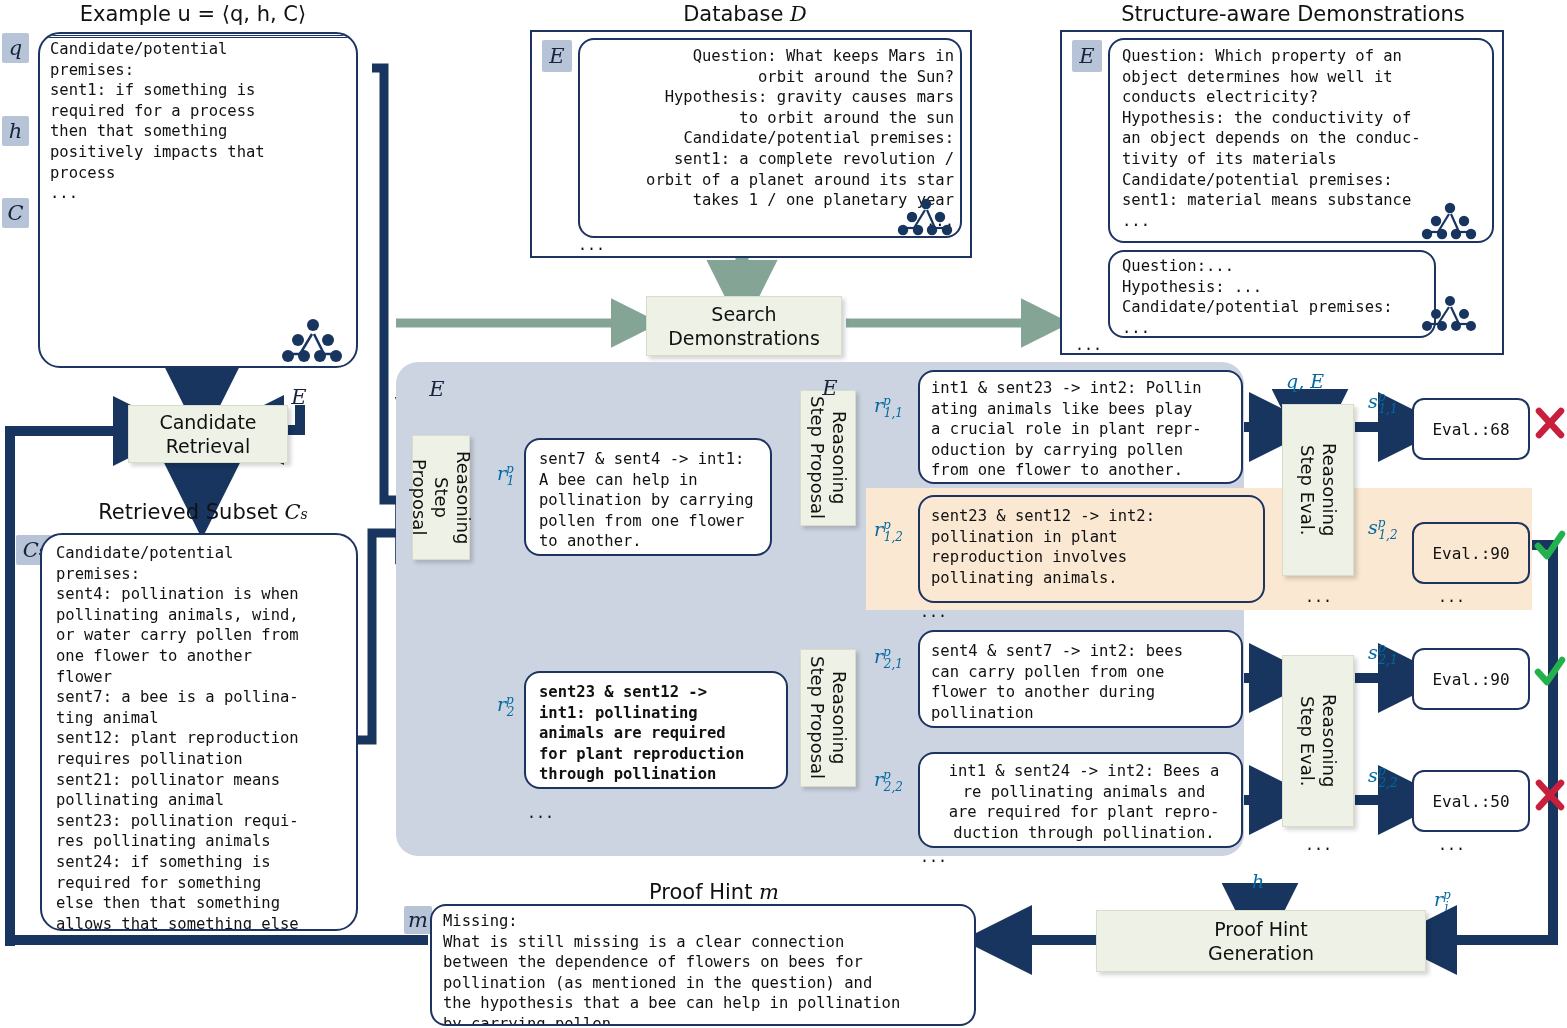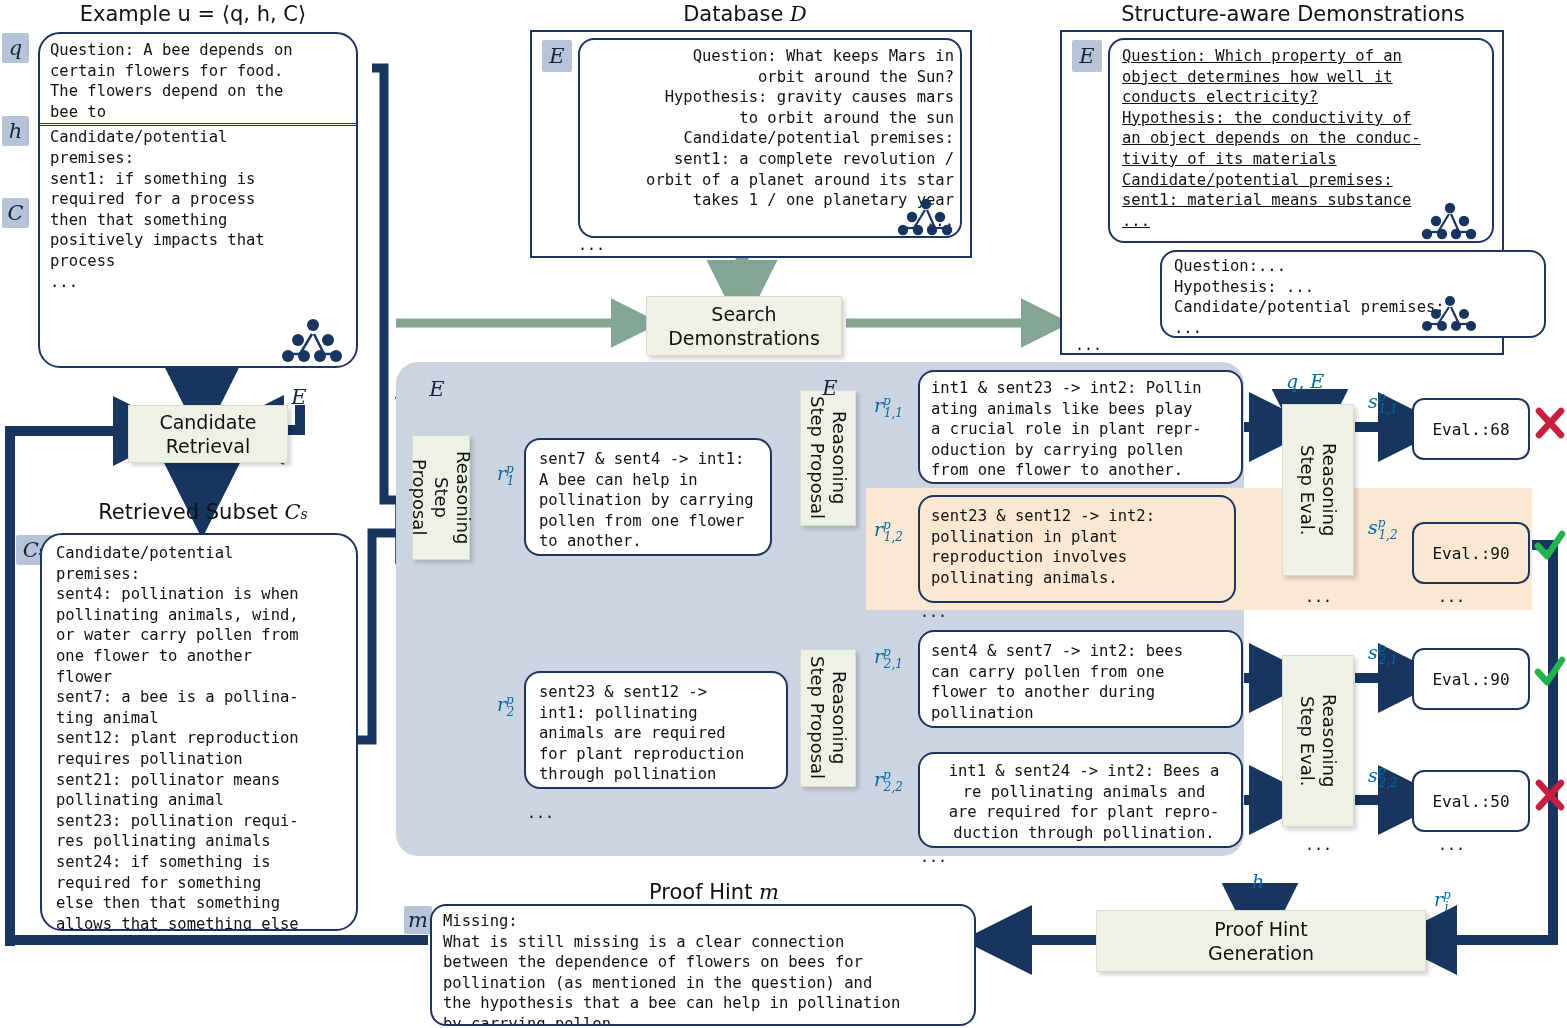--- a/index.html
+++ b/index.html
@@ -121,26 +121,20 @@
   <path d="M1260,895 L1260,918" stroke="#17355f" stroke-width="11" fill="none" marker-end="url(#ah)"></path>
 
   <path d="M1096,940 L1000,940" stroke="#17355f" stroke-width="10" fill="none" marker-end="url(#ah)"></path>
 
   <path d="M428,940 L10,940 L10,946" stroke="#17355f" stroke-width="10" fill="none"></path>
 </svg>
 
 <div class="abs title" style="left:28px;top:2px;width:330px;">Example u = ⟨q, h, C⟩</div>
 
 <div class="abs mbox" style="left:38px;top:32px;width:320px;height:336px;border-radius:22px;">
-  <div style="padding:6px 8px 0 10px;">
-    <pre>Question: A bee depends on
-certain flowers for food.
-The flowers depend on the
-bee to</pre>
-  </div>
   <div style="height:1px;background:#1d3461;margin:1px 0 0 0;"></div>
   <div style="height:1px;background:#1d3461;margin:1px 0 0 0;"></div>
   <div style="padding:1px 8px 0 10px;">
     <pre>Candidate/potential
 premises:
 sent1: if something is
 required for a process
 then that something
 positively impacts that
 process
@@ -231,21 +225,21 @@
 </svg>
 <div class="abs dots" style="left:578px;top:236px;">...</div>
 
 <div class="abs proc" style="left:646px;top:296px;width:196px;height:60px;white-space:pre-line;">Search
 Demonstrations</div>
 
 <div class="abs title" style="left:1058px;top:2px;width:470px;">Structure-aware Demonstrations</div>
 <div class="abs outer" style="left:1060px;top:30px;width:444px;height:325px;"></div>
 <div class="abs tag cal" style="left:1072px;top:40px;width:30px;height:32px;">E</div>
 <div class="abs mbox" style="left:1108px;top:38px;width:386px;height:205px;">
-  <div style="padding:6px 6px 0 12px;text-decoration:underline;">
+  <div style="padding:6px 6px 0 12px;">
     <pre>Question: Which property of an
 object determines how well it
 conducts electricity?
 Hypothesis: the conductivity of
 an object depends on the conduc-
 tivity of its materials
 Candidate/potential premises:
 sent1: material means substance
 ...</pre>
   </div>
@@ -258,21 +252,21 @@
       <line x1="46" y1="32" x2="37" y2="32"></line>
     <circle cx="28" cy="8" r="5.2" stroke="none"></circle>
     <circle cx="14" cy="21" r="5.2" stroke="none"></circle>
       <circle cx="42" cy="21" r="5.2" stroke="none"></circle>
     <circle cx="5" cy="34" r="5.2" stroke="none"></circle>
       <circle cx="20" cy="34" r="5.2" stroke="none"></circle>
     <circle cx="34" cy="34" r="5.2" stroke="none"></circle>
       <circle cx="49" cy="34" r="5.2" stroke="none"></circle>
   </g>
 </svg>
-<div class="abs mbox" style="left:1160px;top:250px;width:386px;height:88px;">
+<div class="abs mbox" style="left:1108px;top:250px;width:328px;height:88px;">
   <div style="padding:4px 6px 0 12px;">
     <pre>Question:...
 Hypothesis: ...
 Candidate/potential premises:
 ...</pre>
   </div>
 </div>
 <svg class="abs" style="left:1422px;top:294px;width:60px;height:42px;">
   <g fill="#17355f" stroke="#17355f" stroke-width="2.2">
     <line x1="16" y1="30" x2="27" y2="13"></line>
@@ -308,21 +302,21 @@
 pollination by carrying
 pollen from one flower
 to another.</pre>
   </div>
 </div>
 
 <div class="abs mlbl" style="left:497px;top:693px;">
   <span>r</span><sup>p</sup><sub style="margin-left:-7px;">2</sub>
 </div>
 <div class="abs mbox" style="left:524px;top:671px;width:264px;height:118px;">
-  <div style="padding:9px 24px 0 13px;">
+  <div style="padding:9px 24px 0 13px;font-weight:bold;">
     <pre>sent23 &amp; sent12 -&gt;
 int1: pollinating
 animals are required
 for plant reproduction
 through pollination</pre>
   </div>
 </div>
 <div class="abs dots" style="left:527px;top:804px;">...</div>
 
 <div class="abs procv" style="left:800px;top:390px;width:56px;height:136px;white-space:pre-line;">Reasoning
@@ -341,21 +335,21 @@
 ating animals like bees play
 a crucial role in plant repr-
 oduction by carrying pollen
 from one flower to another.</pre>
   </div>
 </div>
 
 <div class="abs mlbl" style="left:874px;top:518px;">
   <span>r</span><sup>p</sup><sub style="margin-left:-7px;">1,2</sub>
 </div>
-<div class="abs mbox" style="left:918px;top:495px;width:318px;height:108px;background:#fbe8d2;">
+<div class="abs mbox" style="left:918px;top:495px;width:347px;height:108px;background:#fbe8d2;">
   <div style="padding:9px 4px 0 11px;">
     <pre>sent23 &amp; sent12 -&gt; int2:
 pollination in plant
 reproduction involves
 pollinating animals.</pre>
   </div>
 </div>
 <div class="abs dots" style="left:920px;top:603px;">...</div>
 
 <div class="abs mlbl" style="left:874px;top:645px;">

